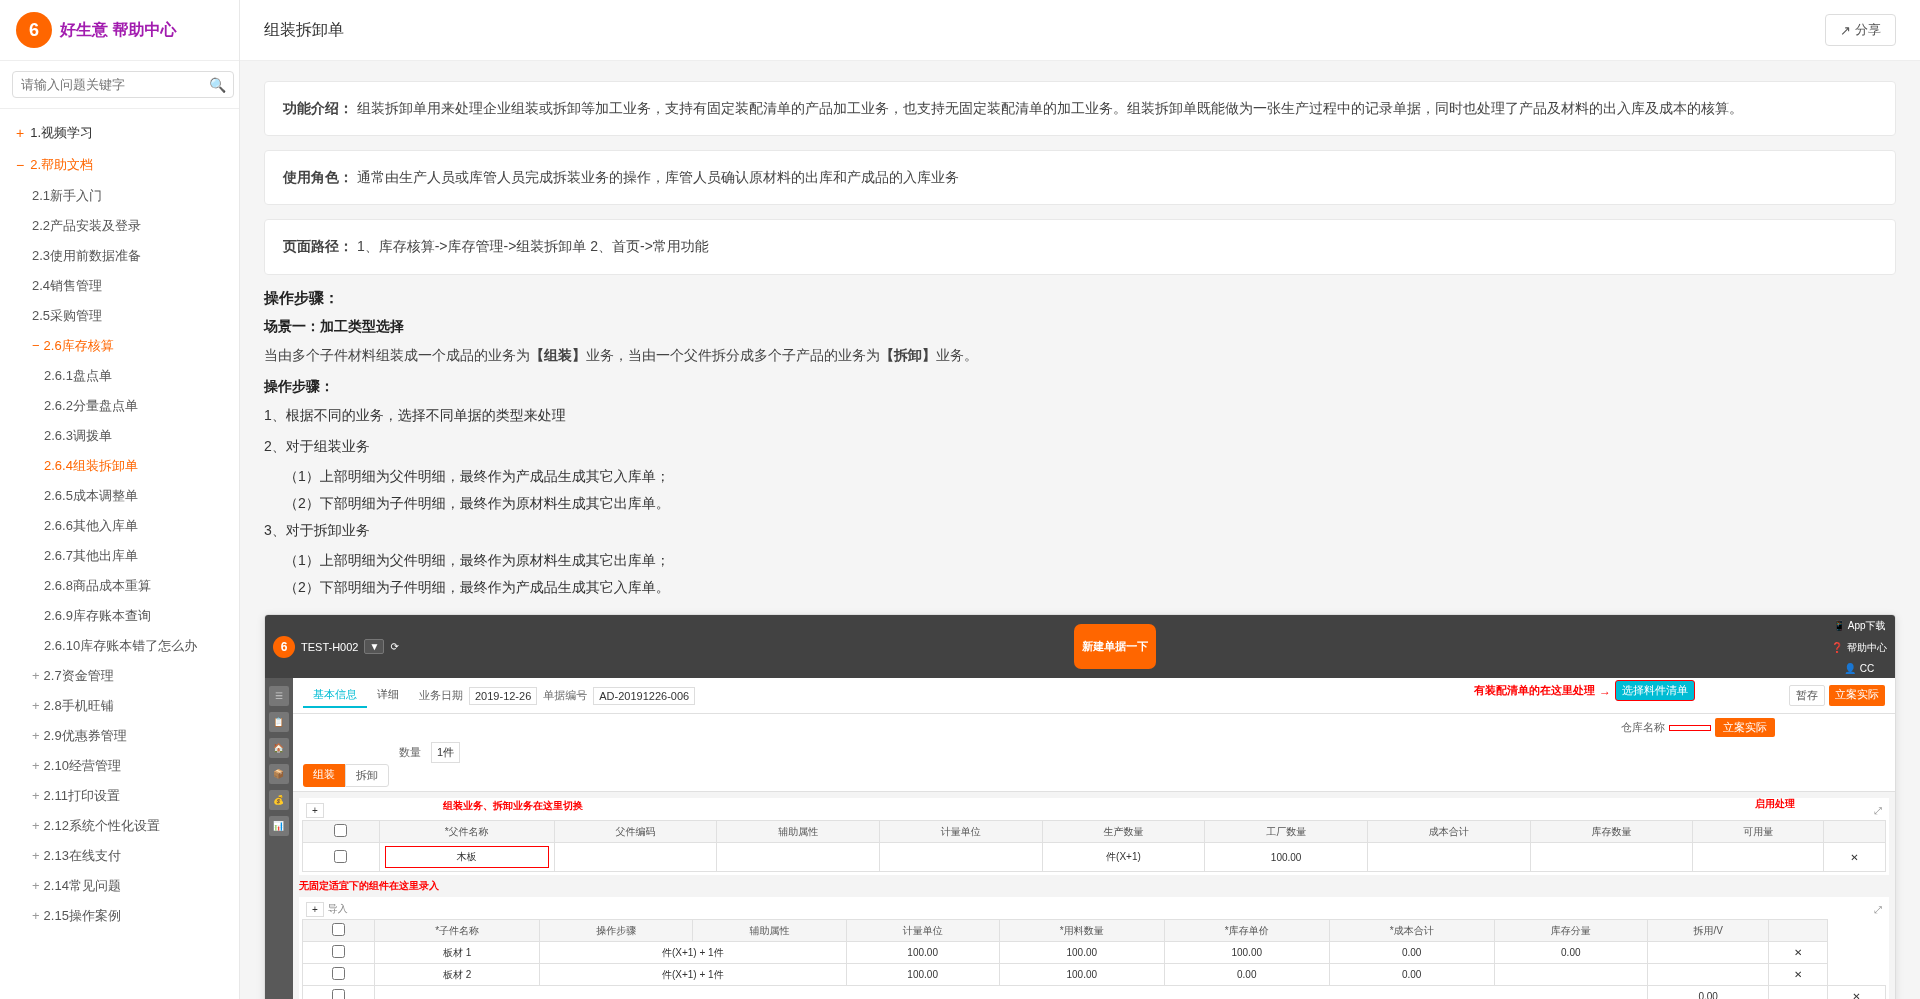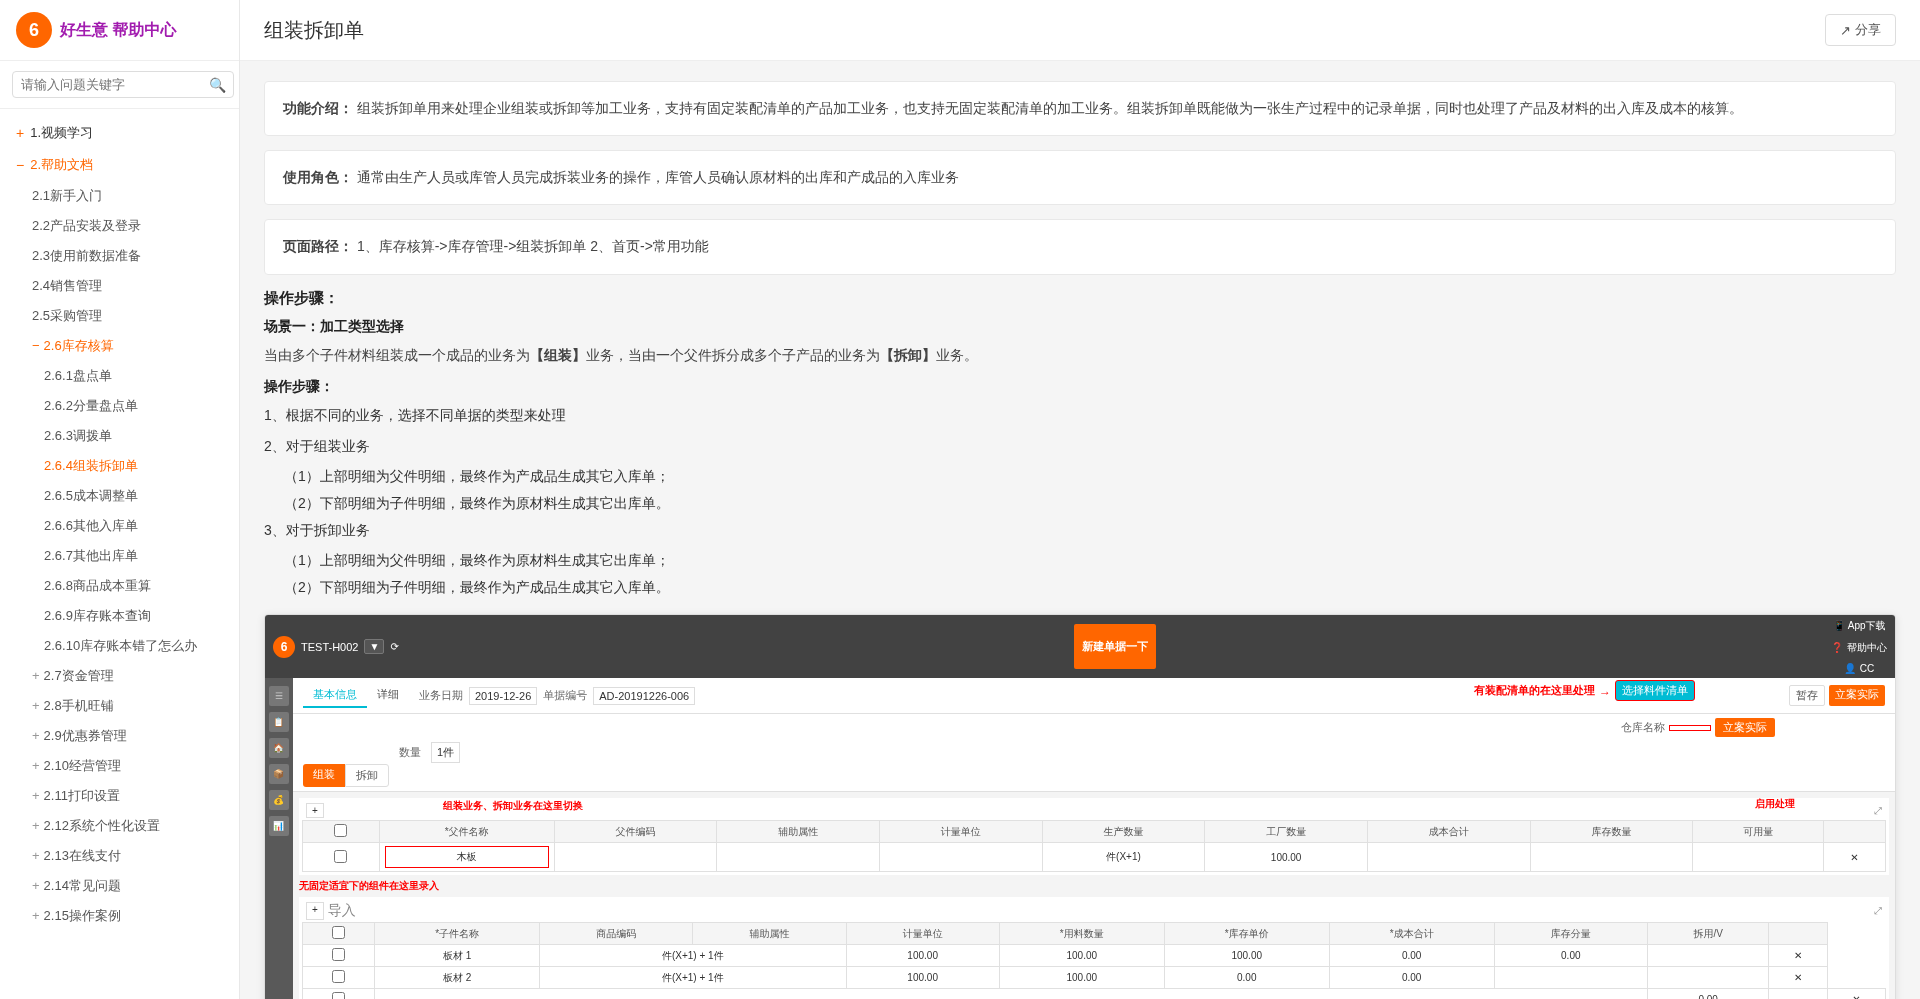--- a/index.html
+++ b/index.html
@@ -104,21 +104,21 @@
       background: #f5f5f5;
     }
     #topbar {
       background: #fff;
       padding: 14px 24px;
       display: flex; align-items: center; justify-content: space-between;
       border-bottom: 1px solid #eee;
       flex-shrink: 0;
     }
     #page-title {
-      font-size: 20px;
+      font-size: 16px;
       font-weight: 500;
       color: #333;
     }
     #share-btn {
       border: 1px solid #ddd;
       background: #fff;
       padding: 6px 14px;
       border-radius: 4px;
       cursor: pointer;
       font-size: 13px;
@@ -343,21 +343,21 @@
           <div class="mock-logo-small">6</div>
           <span style="font-size:11px;">TEST-H002</span>
           <div style="background:#555;border:1px solid #777;border-radius:2px;padding:1px 4px;font-size:10px;display:flex;align-items:center;gap:2px;">
             <span>▼</span>
           </div>
           <div style="display:flex;align-items:center;gap:2px;">
             <span style="font-size:10px;">⟳</span>
           </div>
         </div>
         <div style="display:flex;align-items:center;gap:6px;">
-          <div style="background:#f60;border-radius:2px;padding:15px 8px;font-size:11px;color:#fff;font-weight:bold;">新建单据一下</div>
+          <div style="background:#f60;border-radius:7px;padding:15px 8px;font-size:11px;color:#fff;font-weight:bold;">新建单据一下</div>
         </div>
         <div style="display:flex;align-items:center;gap:8px;font-size:10px;flex-direction:column;">
           <span>📱 App下载</span>
           <span>❓ 帮助中心</span>
           <span>👤 CC</span>
         </div>
       </div>
 
       <div style="display:flex;">
 
@@ -463,30 +463,30 @@
           </div>
 
           <div style="position:relative;padding:0 6px;">
             <div style="color:red;font-size:10px;font-weight:bold;padding:2px 0;">无固定适宜下的组件在这里录入</div>
           </div>
 
           <div style="background:#fff;margin:2px 6px 4px 6px;padding:3px;">
             <div style="display:flex;align-items:center;justify-content:space-between;padding:2px 4px;">
               <div style="display:flex;gap:4px;">
                 <div style="font-size:10px;border:1px solid #ddd;padding:1px 5px;cursor:pointer;">+</div>
-                <span style="color:#888;font-size:14px;">导入</span>
+                <span style="color:#888;font-size:10px;">导入</span>
               </div>
               <div style="font-size:10px;color:#888;">⤢</div>
             </div>
             <table class="mock-table">
               <thead>
                 <tr>
                   <th><input type="checkbox" style=""></th>
                   <th>*子件名称</th>
-                  <th>商品编码</th>
+                  <th>操作步骤</th>
                   <th>辅助属性</th>
                   <th>计量单位</th>
                   <th>*用料数量</th>
                   <th>*库存单价</th>
                   <th>*成本合计</th>
                   <th>库存分量</th>
                   <th>拆用/V</th>
                   <th></th>
                 </tr>
               </thead>

